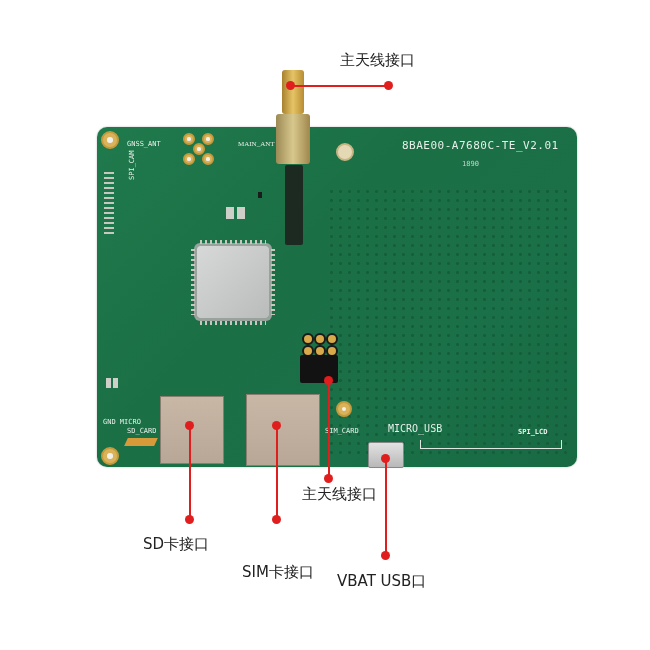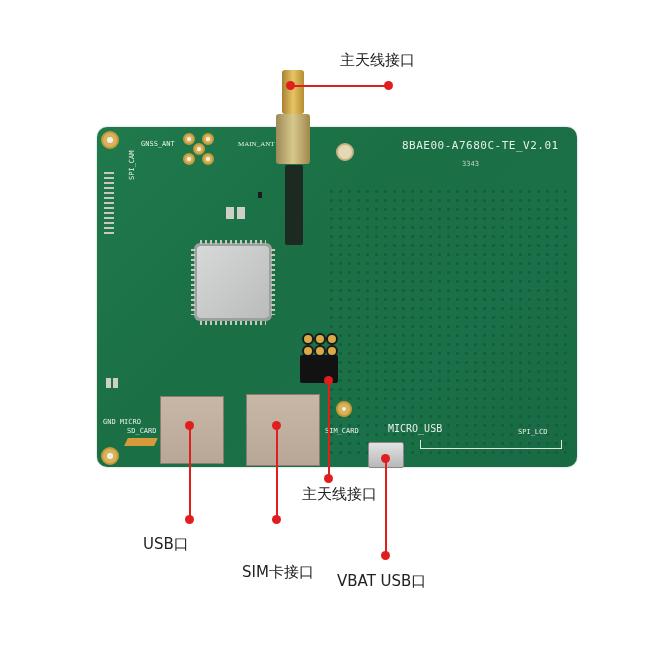--- a/index.html
+++ b/index.html
@@ -44,29 +44,29 @@
 <div class="hole" style="left:336px;top:401px;width:12px;height:12px;"></div>
 <div class="sma"></div>
 
 <div class="hole" style="left:183px;top:133px;width:8px;height:8px;"></div>
 <div class="hole" style="left:202px;top:133px;width:8px;height:8px;"></div>
 <div class="hole" style="left:193px;top:143px;width:8px;height:8px;"></div>
 <div class="hole" style="left:183px;top:153px;width:8px;height:8px;"></div>
 <div class="hole" style="left:202px;top:153px;width:8px;height:8px;"></div>
 
 <div class="silk" style="left:402px;top:139px;font-size:11px;letter-spacing:.5px;">8BAE00-A7680C-TE_V2.01</div>
-<div class="silk" style="left:462px;top:160px;font-size:7px;opacity:.8;">3343</div>
-<div class="silk" style="left:141px;top:140px;font-size:7px;">GNSS_ANT</div>
+<div class="silk" style="left:462px;top:160px;font-size:7px;opacity:.8;">1890</div>
+<div class="silk" style="left:127px;top:140px;font-size:7px;">GNSS_ANT</div>
 <div class="silk" style="left:238px;top:140px;font-size:7px;font-family:Liberation Serif, serif;">MAIN_ANT</div>
 <div class="silk" style="left:128px;top:180px;font-size:7px;transform:rotate(-90deg);transform-origin:left top;">SPI_CAM</div>
 <div class="silk" style="left:103px;top:418px;font-size:7px;">GND MICRO</div>
 <div class="silk" style="left:127px;top:427px;font-size:7px;">SD_CARD</div>
 <div class="silk" style="left:325px;top:427px;font-size:7px;">SIM_CARD</div>
 <div class="silk" style="left:388px;top:423px;font-size:10px;">MICRO_USB</div>
-<div class="silk" style="left:518px;top:428px;font-size:7px;">SPI_LCD</div>
+<div class="silk" style="left:518px;top:428px;font-size:7px;font-weight:bold;">SPI_LCD</div>
 
 <div style="position:absolute;left:126px;top:438px;width:30px;height:8px;background:#d79a3a;transform:skewX(-25deg);"></div>
 
 <div class="pincol" style="left:104px;top:172px;width:10px;height:62px;"></div>
 
 <div class="module"></div>
 <div class="pinrow" style="left:200px;top:240px;width:66px;height:4px;"></div>
 <div class="pinrow" style="left:200px;top:321px;width:66px;height:4px;"></div>
 <div class="pincol" style="left:191px;top:249px;width:4px;height:66px;"></div>
 <div class="pincol" style="left:271px;top:249px;width:4px;height:66px;"></div>
@@ -103,21 +103,21 @@
 <div class="label" style="left:340px;top:51px;">主天线接口</div>
 
 <div class="redline" style="left:328px;top:379px;width:2px;height:98px;"></div>
 <div class="reddot" style="left:324px;top:376px;"></div>
 <div class="reddot" style="left:324px;top:474px;"></div>
 <div class="label" style="left:302px;top:485px;">主天线接口</div>
 
 <div class="redline" style="left:189px;top:425px;width:2px;height:95px;"></div>
 <div class="reddot" style="left:185px;top:421px;"></div>
 <div class="reddot" style="left:185px;top:515px;"></div>
-<div class="label" style="left:143px;top:535px;">USB口</div>
+<div class="label" style="left:143px;top:535px;">SD卡接口</div>
 
 <div class="redline" style="left:276px;top:425px;width:2px;height:95px;"></div>
 <div class="reddot" style="left:272px;top:421px;"></div>
 <div class="reddot" style="left:272px;top:515px;"></div>
 <div class="label" style="left:242px;top:535px;margin-top:28px;">SIM卡接口</div>
 
 <div class="redline" style="left:385px;top:458px;width:2px;height:98px;"></div>
 <div class="reddot" style="left:381px;top:454px;"></div>
 <div class="reddot" style="left:381px;top:551px;"></div>
 <div class="label" style="left:337px;top:572px;">VBAT USB口</div>

